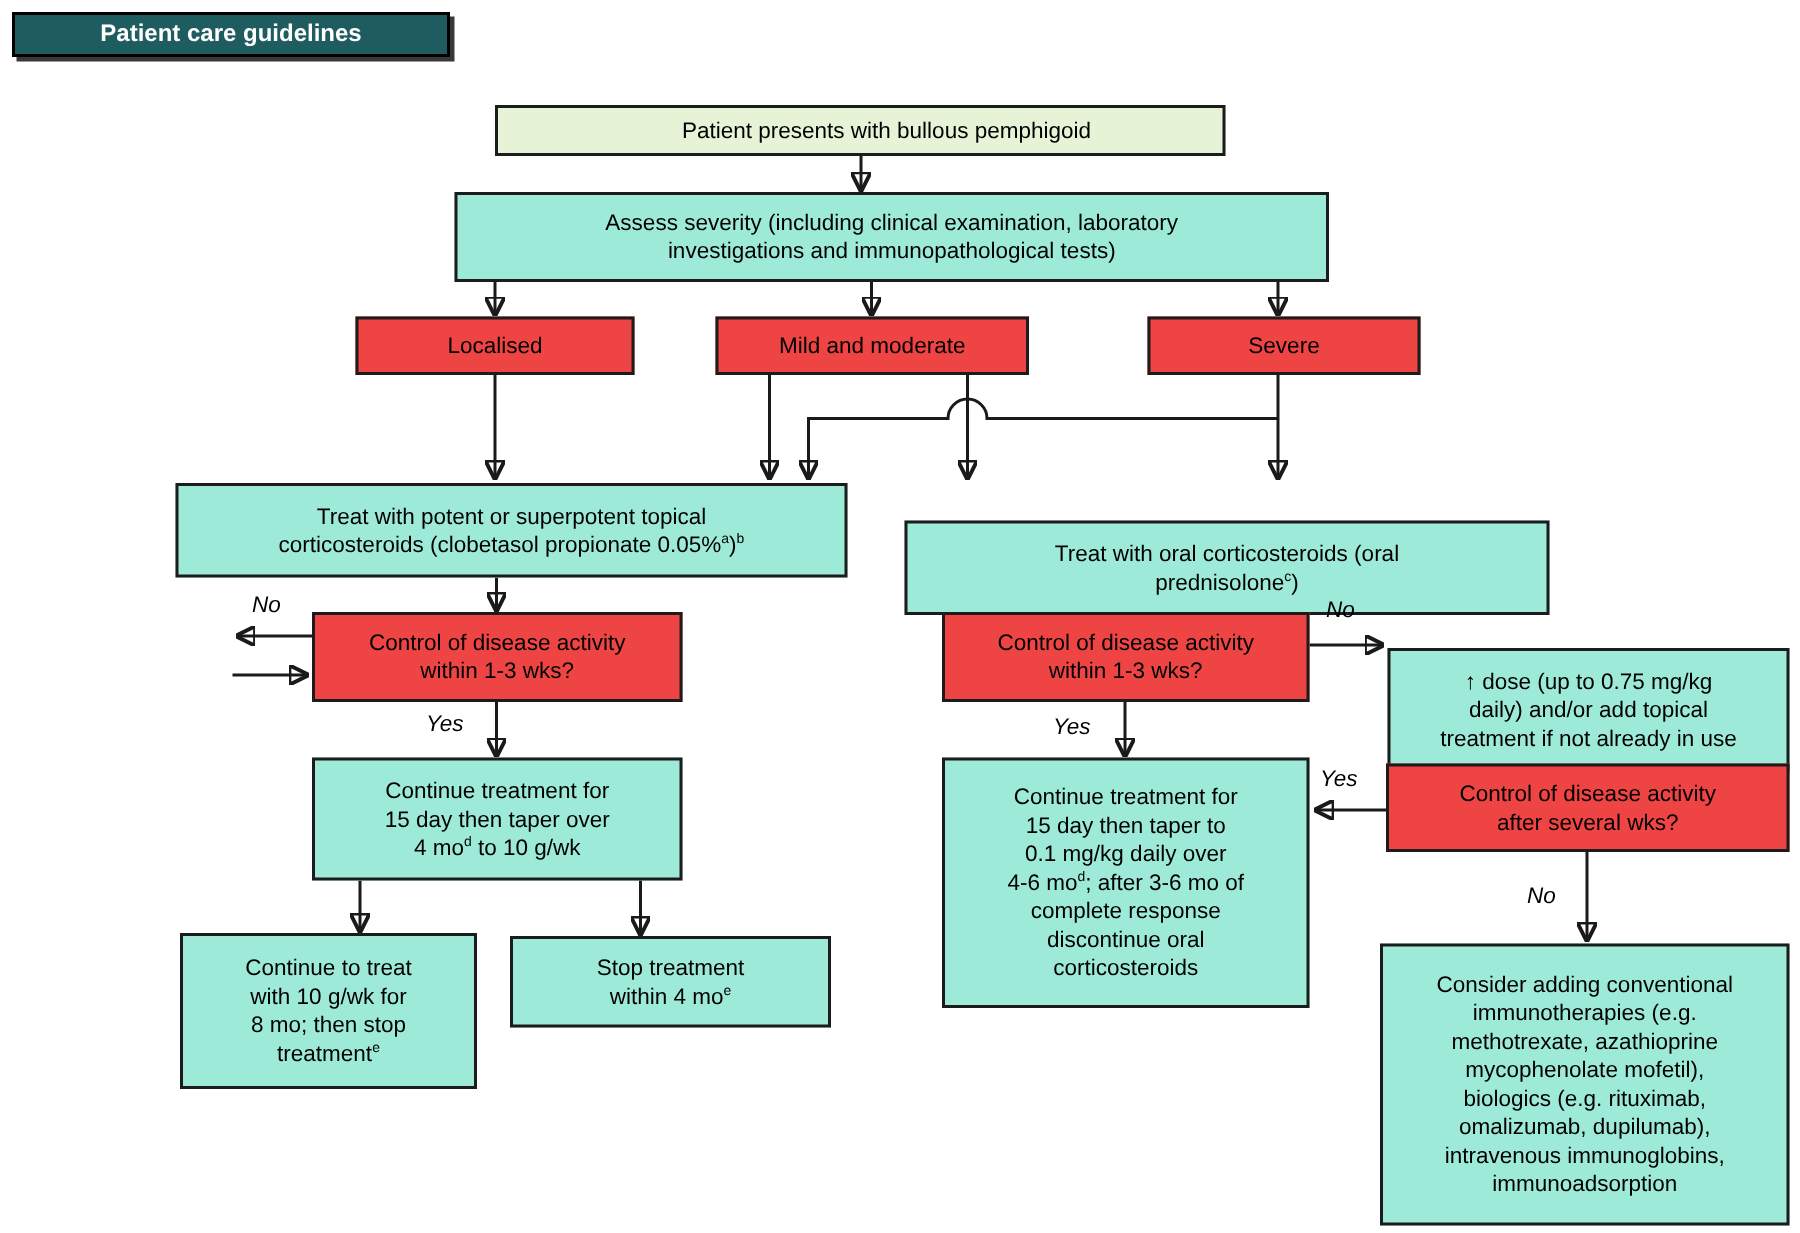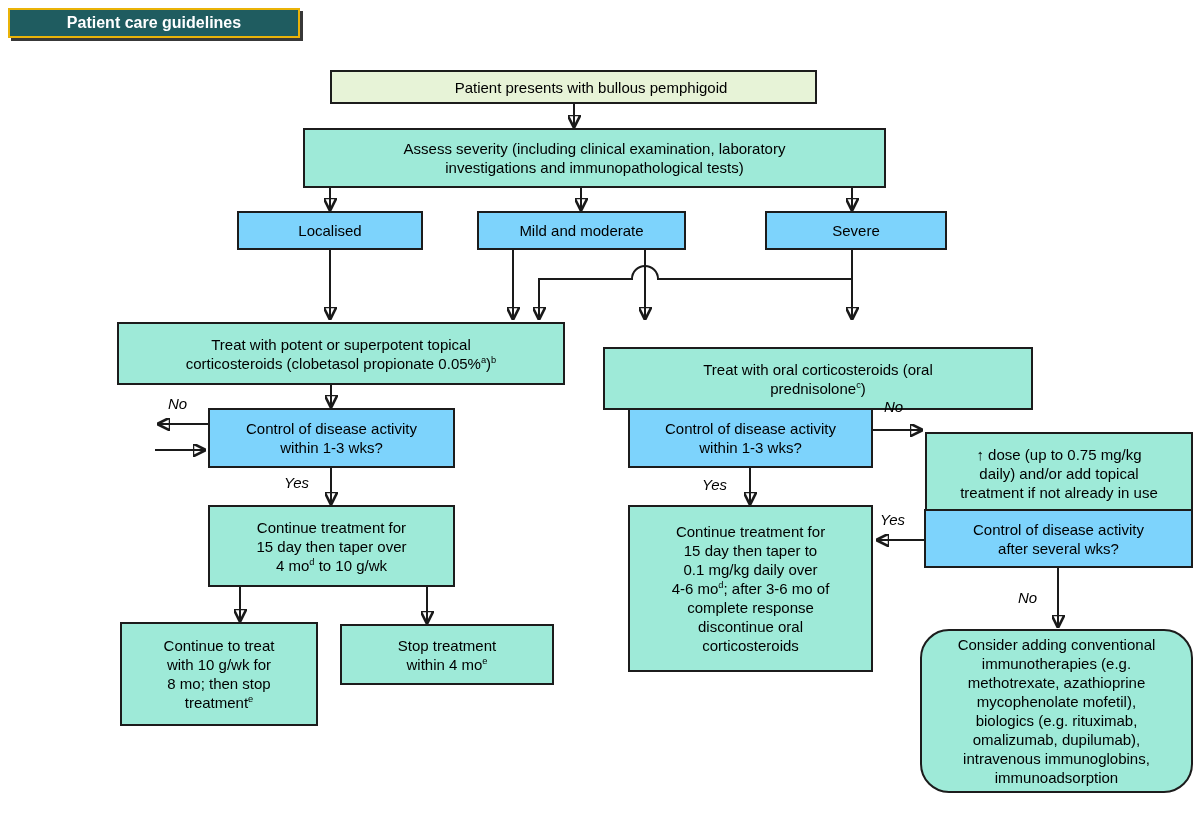--- a/index.html
+++ b/index.html
@@ -8,27 +8,27 @@
     font-family:"Liberation Sans",sans-serif;color:#000;overflow:hidden;
   }
   #connectors{position:absolute;left:0;top:0;width:1200px;height:822px;}
   #connectors path, #connectors line{stroke:#1a1a1a;stroke-width:2;fill:none;}
   .box{
     position:absolute;box-sizing:border-box;border:2px solid #1c1c1c;
     display:flex;align-items:center;justify-content:center;text-align:center;
     font-size:15px;line-height:19px;padding:3px 5px;
   }
   .teal{background:#9eead8;}
-  .gray{background:#7dd3fc;}
+  .gray{background:#ef4444;}
   .green{background:#e7f3d7;padding-left:40px;}
   .hdr{
     position:absolute;left:8px;top:8px;width:292px;height:30px;
     background:#1f5c60;color:#ffffff;font-weight:bold;font-size:16px;
     display:flex;align-items:center;justify-content:center;
-    border:2px solid #eab308;box-shadow:3px 3px 0 #383838;box-sizing:border-box;
+    border:2px solid #000000;box-shadow:3px 3px 0 #383838;box-sizing:border-box;
   }
   .lbl{position:absolute;font-style:italic;font-size:15px;line-height:16px;}
   sup{font-size:0.62em;line-height:0;vertical-align:super;}
 </style>
 </head>
 <body>
 
 <div id="canvas">
 
   <svg id="connectors" viewBox="0 0 1200 822" xmlns="http://www.w3.org/2000/svg">
@@ -116,21 +116,21 @@
     </div>
 
   <div class="box gray" style="left:924px;top:509px;width:269px;height:59px;">
       <span>Control of disease activity<br>after several wks?</span>
     </div>
 
   <div class="box teal" style="left:628px;top:505px;width:245px;height:167px;">
       <span>Continue treatment for<br>15 day then taper to<br>0.1 mg/kg daily over<br>4-6 mo<sup>d</sup>; after 3-6 mo of<br>complete response<br>discontinue oral<br>corticosteroids</span>
     </div>
 
-  <div class="box teal" style="left:920px;top:629px;width:273px;height:164px;border-radius:29px;">
+  <div class="box teal" style="left:920px;top:629px;width:273px;height:188px;">
       <span>Consider adding conventional<br>immunotherapies (e.g.<br>methotrexate, azathioprine<br>mycophenolate mofetil),<br>biologics (e.g. rituximab,<br>omalizumab, dupilumab),<br>intravenous immunoglobins,<br>immunoadsorption</span>
     </div>
 
   <div class="lbl" style="left:168px;top:396px;">No</div>
   <div class="lbl" style="left:284px;top:475px;">Yes</div>
   <div class="lbl" style="left:884px;top:399px;">No</div>
   <div class="lbl" style="left:702px;top:477px;">Yes</div>
   <div class="lbl" style="left:880px;top:512px;">Yes</div>
   <div class="lbl" style="left:1018px;top:590px;">No</div>
 

